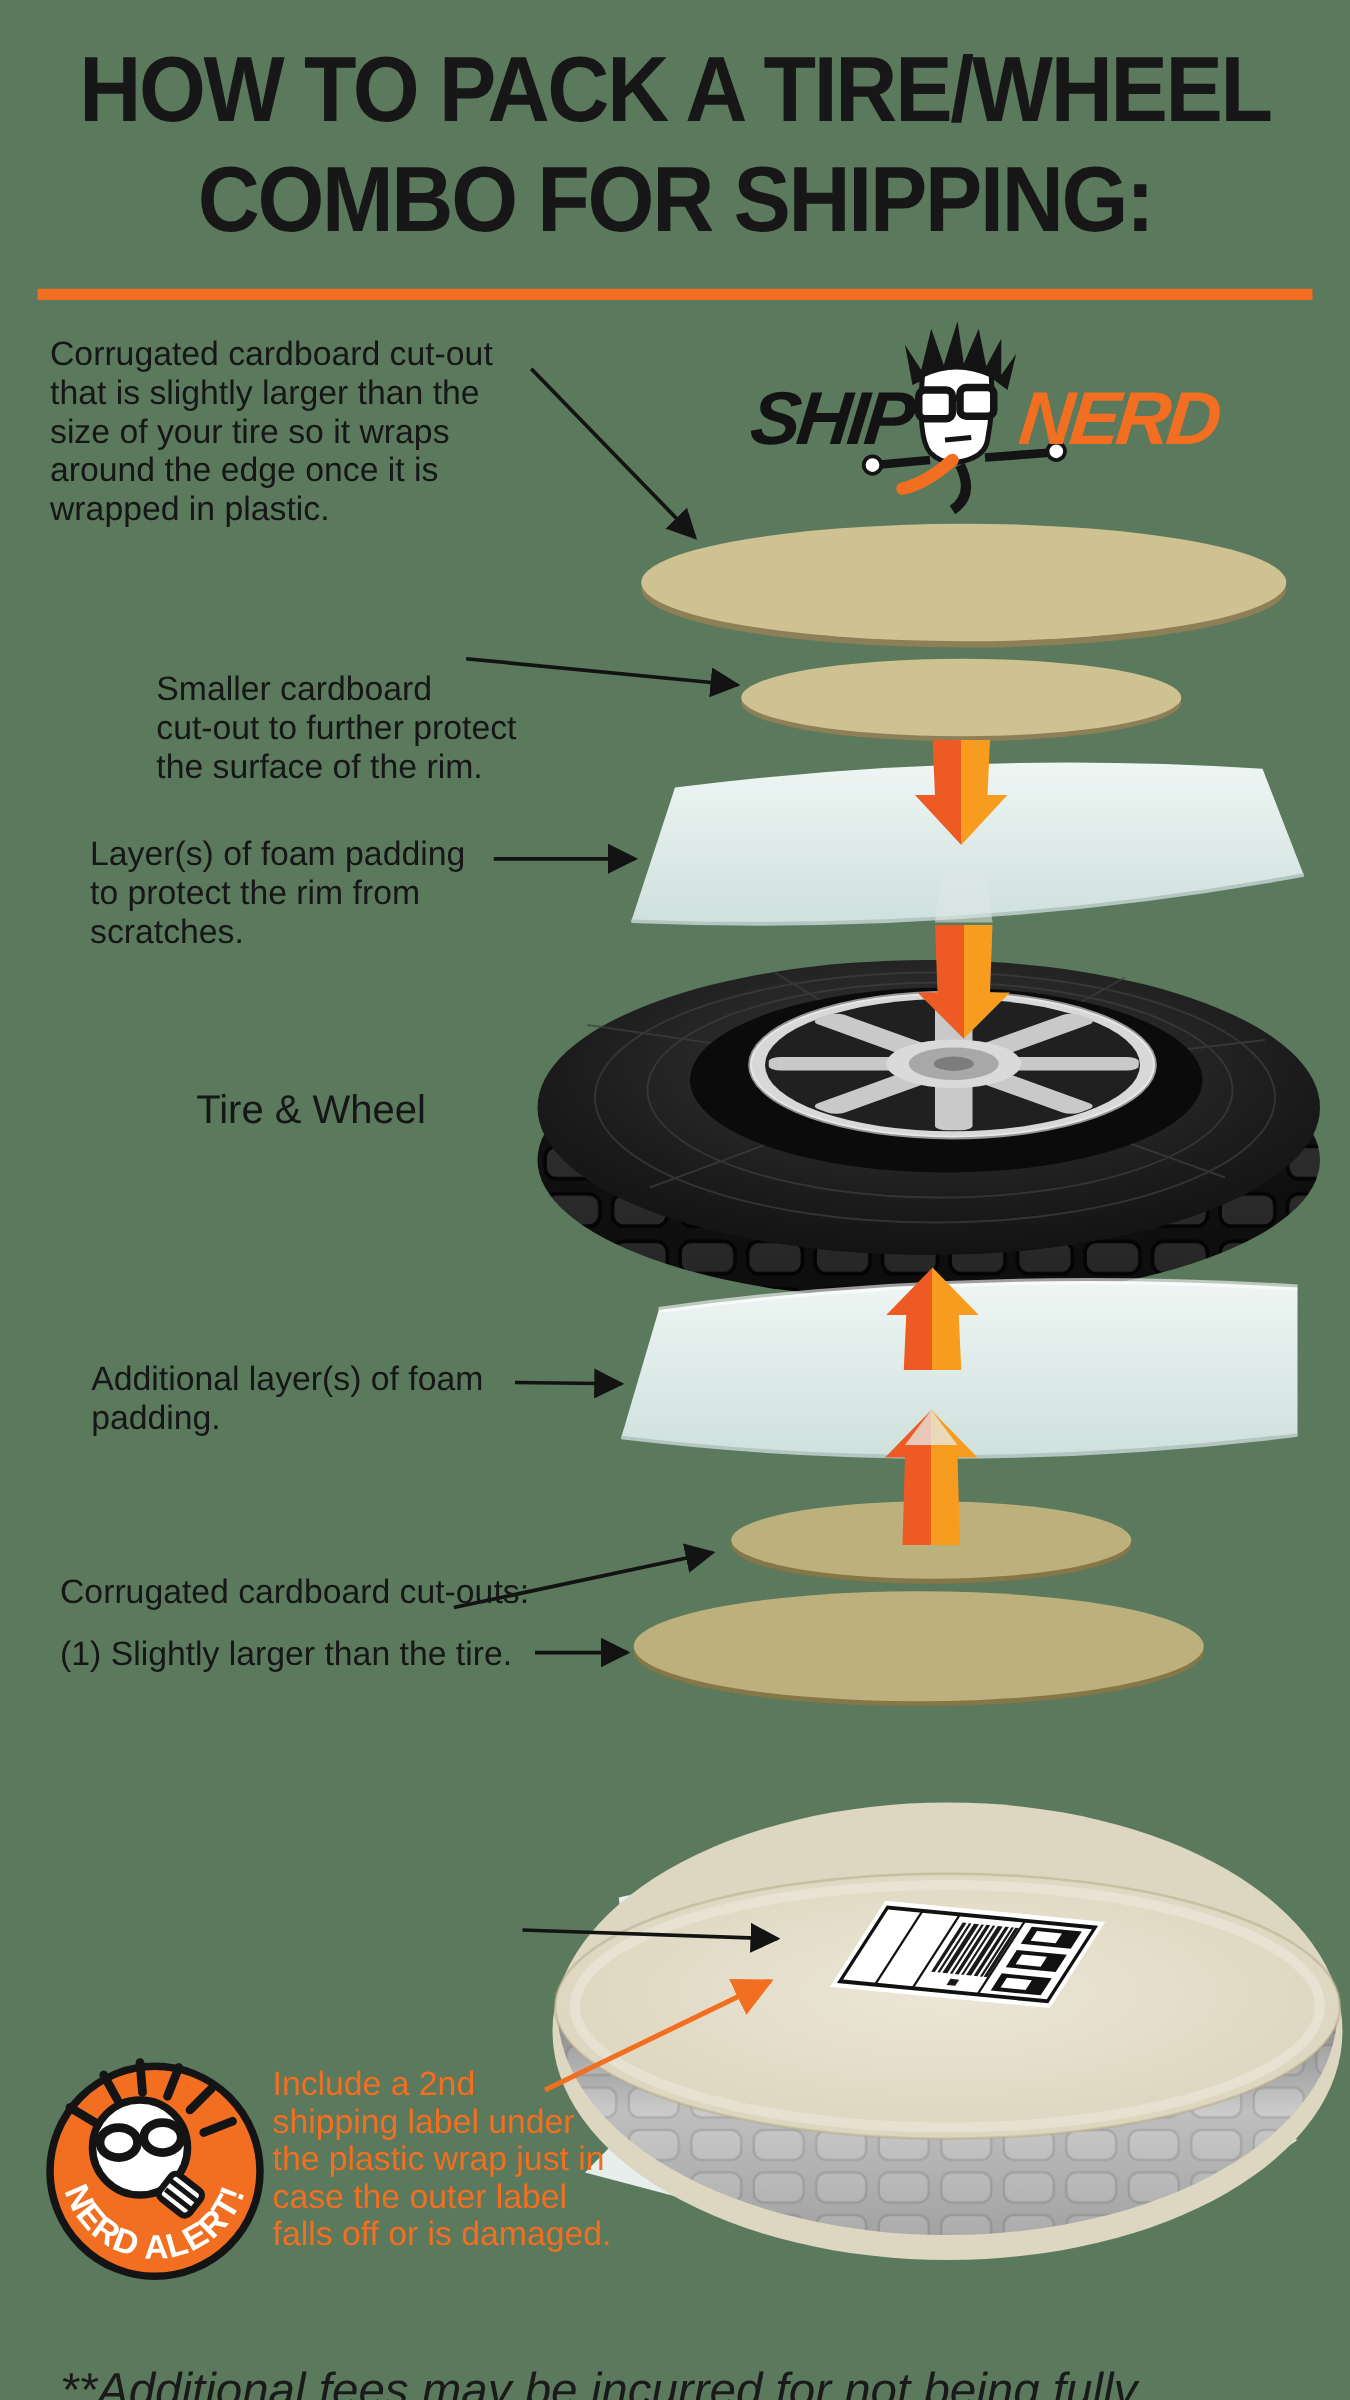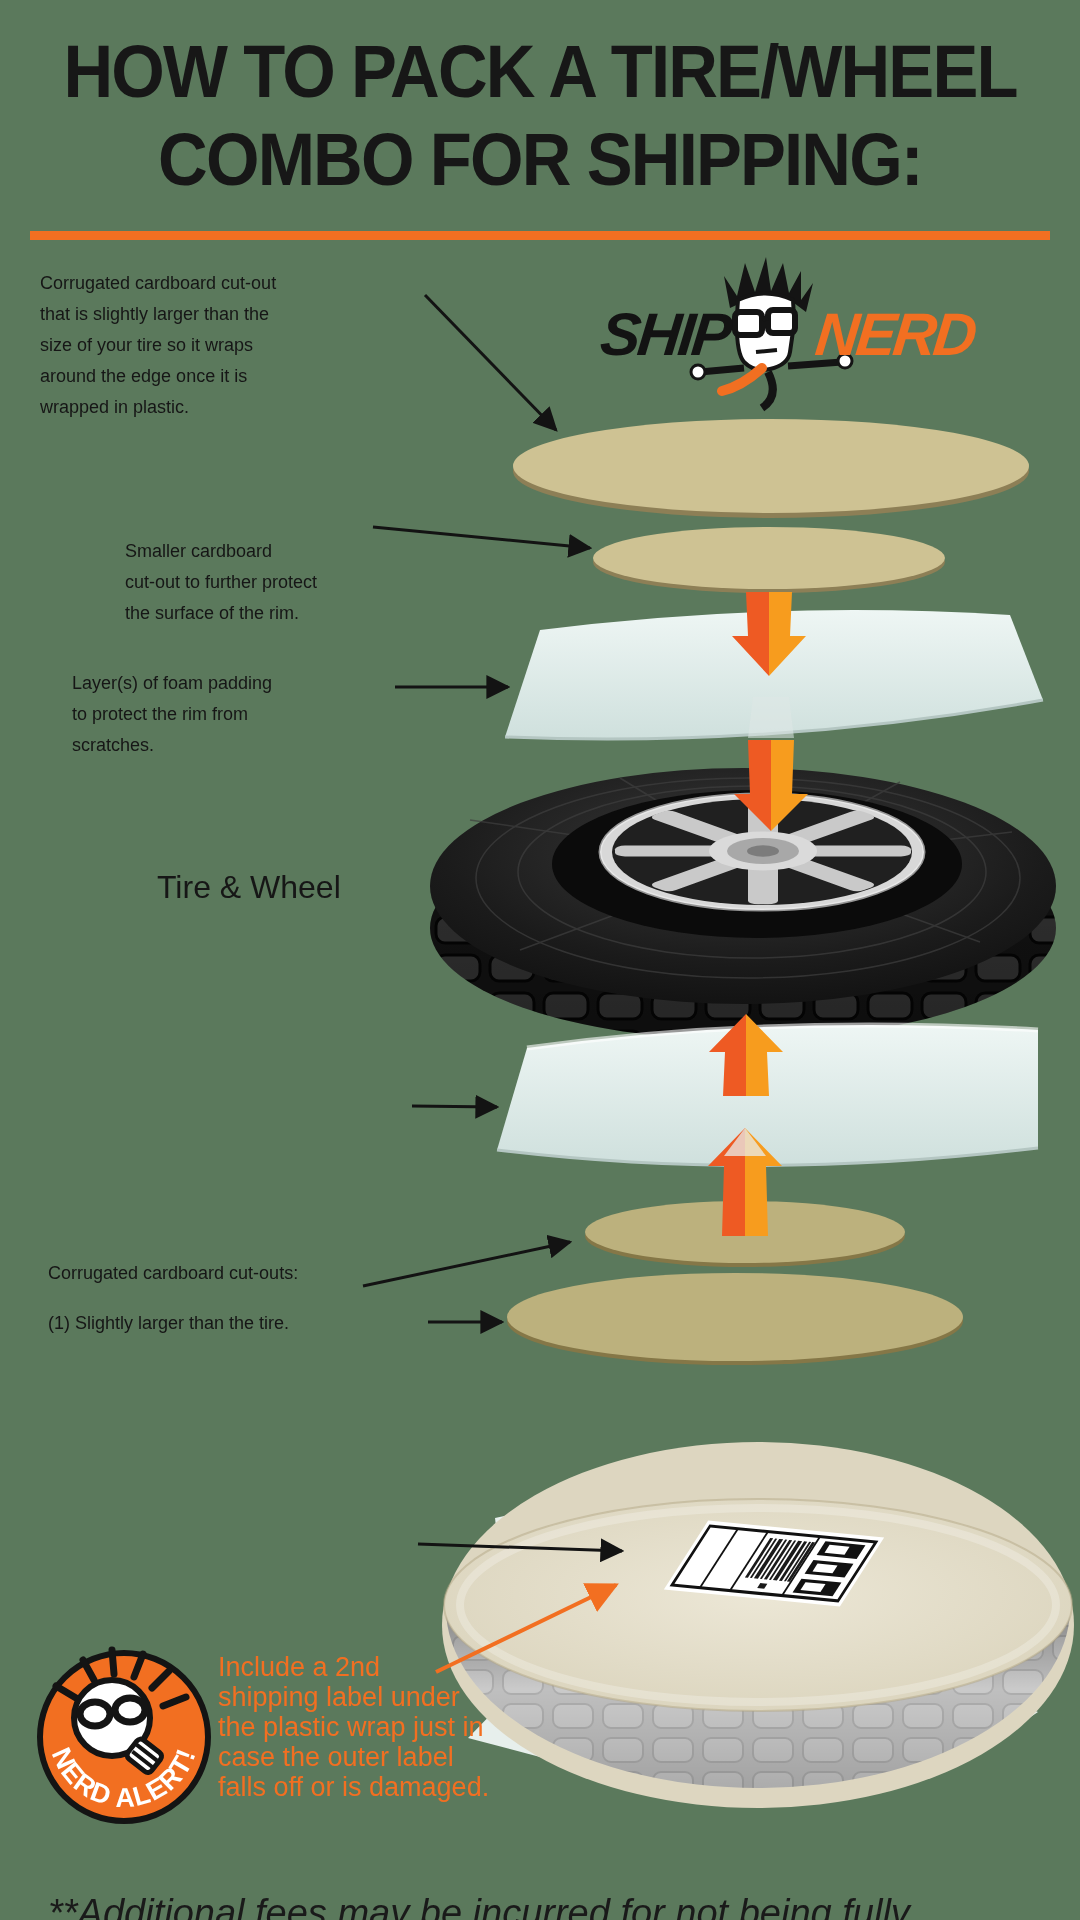--- a/index.html
+++ b/index.html
@@ -1,19 +1,19 @@
 <!DOCTYPE html>
 <html><head>
 <meta charset="utf-8">
 <style>
   html,body{margin:0;padding:0;background:#46604a;}
   #canvas{position:relative;width:1080px;height:1920px;background:#5b795c;overflow:hidden;
           font-family:"Liberation Sans","DejaVu Sans",sans-serif;}
   .abs{position:absolute;}
-  .txt{white-space:pre-line;color:#161616;font-size:18px;line-height:31px;font-weight:400;}
+  .txt{white-space:pre-line;color:#161616;font-size:27px;line-height:31px;font-weight:400;}
   #title{top:28px;left:0;width:1080px;text-align:center;color:#171717;font-weight:bold;
          font-size:74px;line-height:88px;letter-spacing:-2px;transform:scaleX(.93);
          transform-origin:540px 0;white-space:pre-line;}
   #divider{top:231px;left:30px;width:1020px;height:9px;background:#f26f21;}
   #scene{top:0;left:0;}
   #t-top-cardboard{top:268px;left:40px;}
   #t-smaller{top:512px;left:125px;margin-top:24px;}
   #t-foam{top:668px;left:72px;}
   #t-tirewheel{top:872px;left:157px;font-size:32px;}
   #t-addfoam{top:1088px;left:73px;}
@@ -260,20 +260,22 @@
 size of your tire so it wraps
 around the edge once it is
 wrapped in plastic.</div>
 <div id="t-smaller" class="abs txt">Smaller cardboard
 cut-out to further protect
 the surface of the rim.</div>
 <div id="t-foam" class="abs txt">Layer(s) of foam padding
 to protect the rim from
 scratches.</div>
 <div id="t-tirewheel" class="abs txt">Tire &amp; Wheel</div>
+<div id="t-addfoam" class="abs txt">Additional layer(s) of foam
+padding.</div>
 <div id="t-cutouts" class="abs txt">Corrugated cardboard cut-outs:</div>
 <div id="t-cuttire" class="abs txt">(1) Slightly larger than the tire.</div>
 <div id="t-alert" class="abs">Include a 2nd
 shipping label under
 the plastic wrap just in
 case the outer label
 falls off or is damaged.</div>
 <div id="t-footer" class="abs">**Additional fees may be incurred for not being fully encased in cardboard.</div>
 
 </div>

